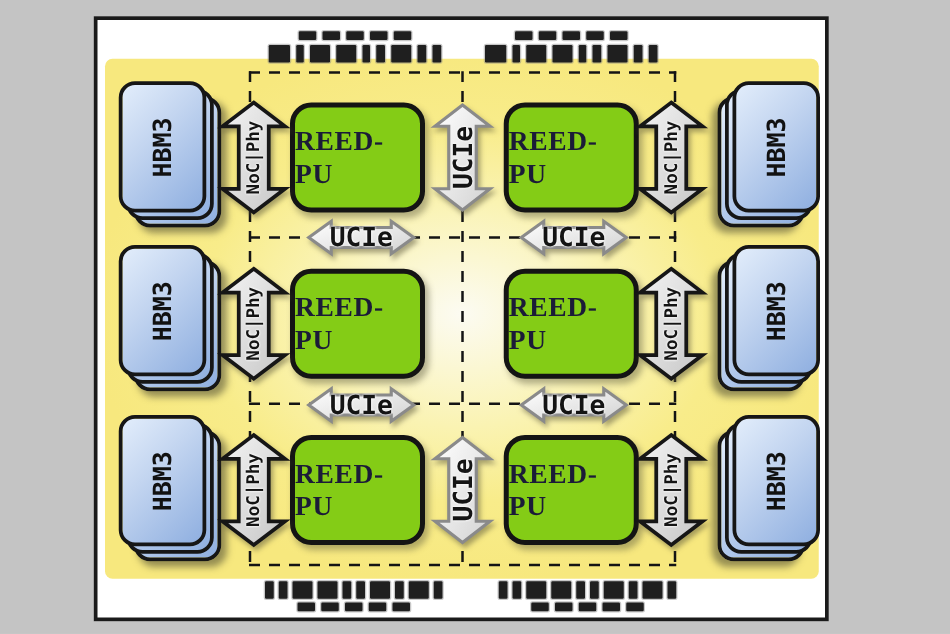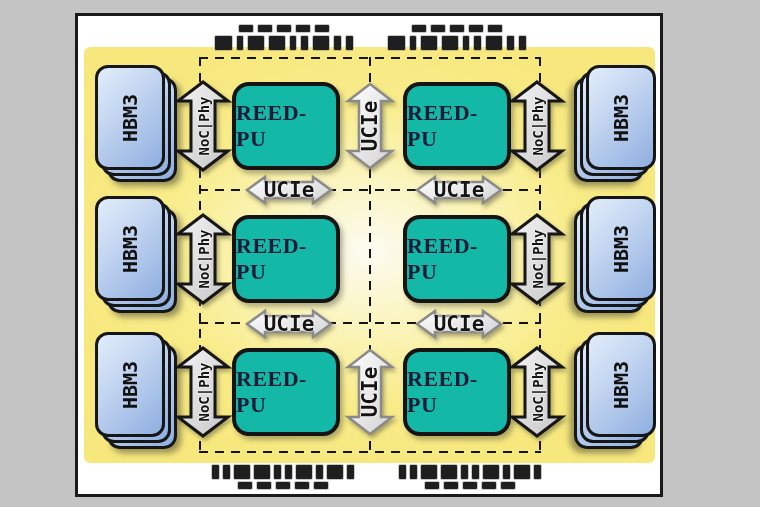--- a/index.html
+++ b/index.html
@@ -21,21 +21,21 @@
       #fcfbf2 0%, #faf3b2 42%, #f8ec8a 70%, #f7e87e 100%);
   }
   
   .dash-h { position:absolute; height:2px; z-index:2;
     background:repeating-linear-gradient(90deg,#141414 0 9px,transparent 9px 16px); }
   .dash-v { position:absolute; width:2px; z-index:2;
     background:repeating-linear-gradient(180deg,#141414 0 9px,transparent 9px 16px); }
   
   .reed {
     position:absolute; width:108px; height:88px; z-index:5;
-    background:#14b8a6; border:4px solid #141414; border-radius:17px;
+    background:#84cc16; border:4px solid #141414; border-radius:17px;
     box-sizing:border-box; display:flex; align-items:center; justify-content:center;
     box-shadow:3px 4px 5px rgba(90,88,60,0.45);
   }
   .reed-label {
     font-family:"Liberation Serif","DejaVu Serif",serif;
     font-weight:bold; font-size:22px; color:#1b1b38; letter-spacing:0.5px;
   }
   
   .hbm { position:absolute; width:82px; height:117px; z-index:4; }
   .card {

